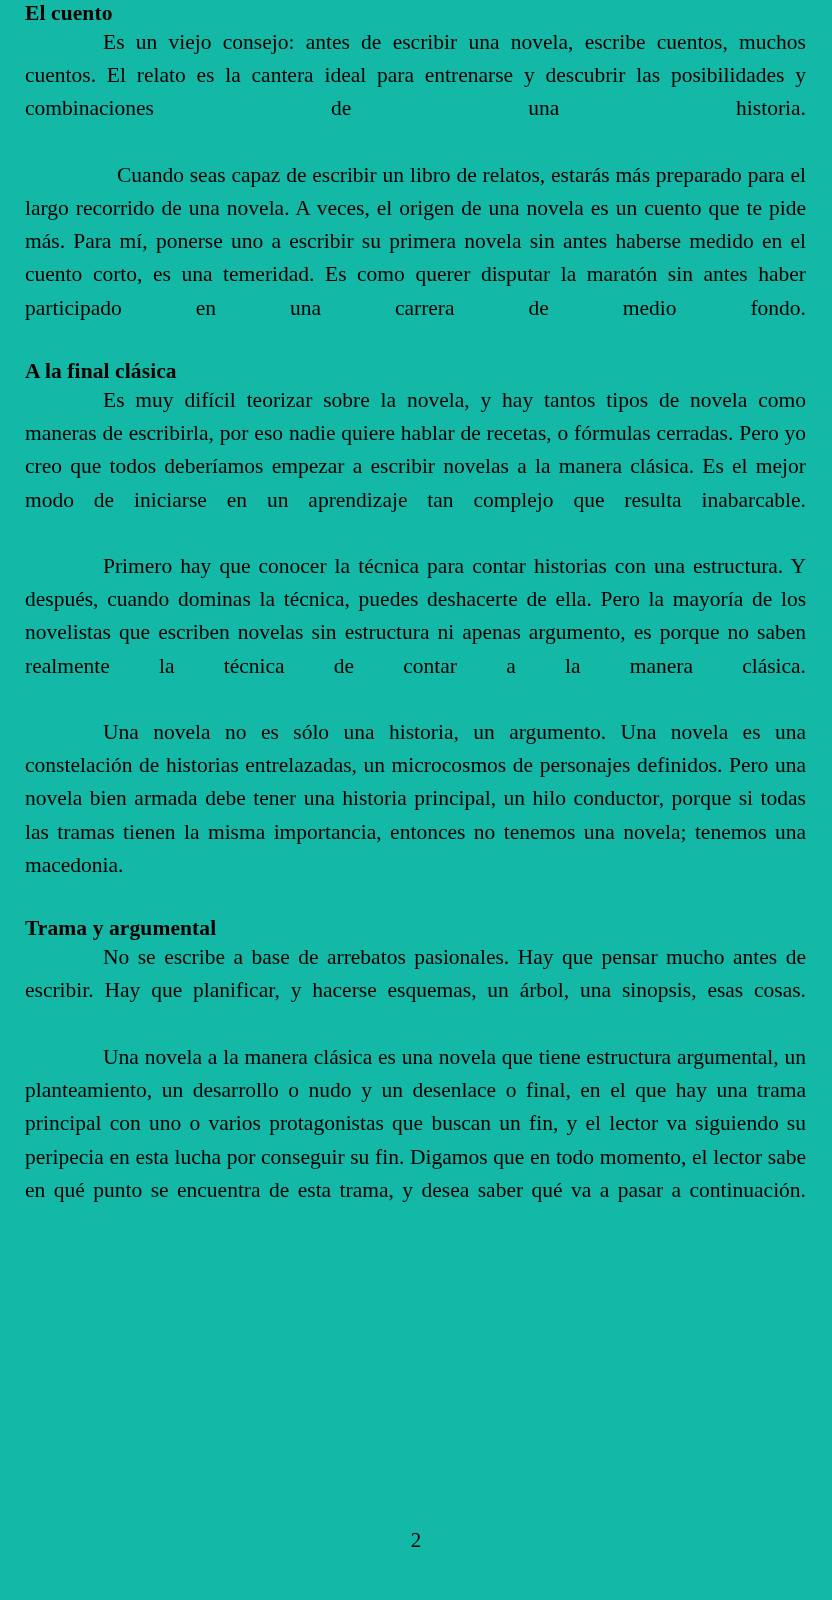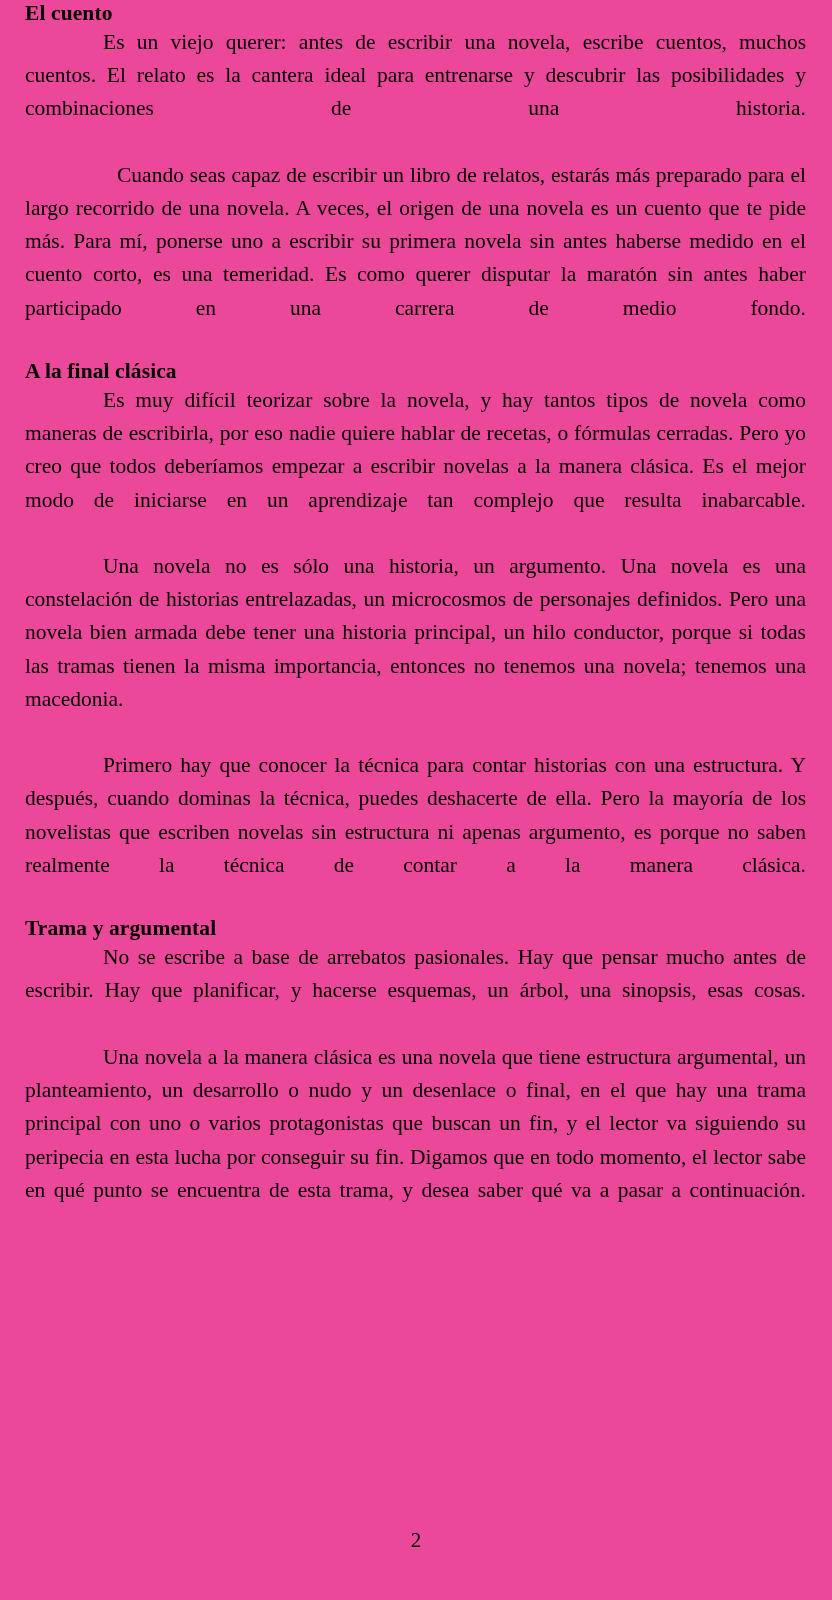--- a/index.html
+++ b/index.html
@@ -6,21 +6,21 @@
   html, body {
     margin: 0;
     padding: 0;
     background: #ffffff;
   }
   .page {
     position: relative;
     width: 832px;
     height: 1600px;
     margin: 0 auto;
-    background: #ec4899;
+    background: #14b8a6;
     box-sizing: border-box;
     overflow: hidden;
     font-family: "Liberation Serif", "DejaVu Serif", serif;
     color: #000000;
   }
   .content {
     position: absolute;
     left: 25px;
     top: 0;
     width: 781px;
@@ -74,28 +74,28 @@
     line-height: 24px;
   }
 </style>
 </head>
 <body>
 
 <div class="page">
   <div class="content">
 
     <h2 class="heading block-heading-1">El cuento</h2>
-    <p class="para block-para-first">Es un viejo querer: antes de escribir una novela, escribe cuentos, muchos cuentos. El relato es la cantera ideal para entrenarse y descubrir las posibilidades y combinaciones de una historia.</p>
+    <p class="para block-para-first">Es un viejo consejo: antes de escribir una novela, escribe cuentos, muchos cuentos. El relato es la cantera ideal para entrenarse y descubrir las posibilidades y combinaciones de una historia.</p>
     <p class="para block-para-next extra-indent"> Cuando seas capaz de escribir un libro de relatos, estarás más preparado para el largo recorrido de una novela. A veces, el origen de una novela es un cuento que te pide más. Para mí, ponerse uno a escribir su primera novela sin antes haberse medido en el cuento corto, es una temeridad. Es como querer disputar la maratón sin antes haber participado en una carrera de medio fondo.</p>
 
     <h2 class="heading block-heading-next">A la final clásica</h2>
     <p class="para block-para-first">Es muy difícil teorizar sobre la novela, y hay tantos tipos de novela como maneras de escribirla, por eso nadie quiere hablar de recetas, o fórmulas cerradas. Pero yo creo que todos deberíamos empezar a escribir novelas a la manera clásica. Es el mejor modo de iniciarse en un aprendizaje tan complejo que resulta inabarcable.</p>
 
+    <p class="para block-para-next">Primero hay que conocer la técnica para contar historias con una estructura. Y después, cuando dominas la técnica, puedes deshacerte de ella. Pero la mayoría de los novelistas que escriben novelas sin estructura ni apenas argumento, es porque no saben realmente la técnica de contar a la manera clásica.</p>
     <p class="para block-para-first">Una novela no es sólo una historia, un argumento. Una novela es una constelación de historias entrelazadas, un microcosmos de personajes definidos. Pero una novela bien armada debe tener una historia principal, un hilo conductor, porque si todas las tramas tienen la misma importancia, entonces no tenemos una novela; tenemos una macedonia.</p>
-    <p class="para block-para-next">Primero hay que conocer la técnica para contar historias con una estructura. Y después, cuando dominas la técnica, puedes deshacerte de ella. Pero la mayoría de los novelistas que escriben novelas sin estructura ni apenas argumento, es porque no saben realmente la técnica de contar a la manera clásica.</p>
 
     <h2 class="heading block-heading-next">Trama y argumental</h2>
     <p class="para block-para-first">No se escribe a base de arrebatos pasionales. Hay que pensar mucho antes de escribir. Hay que planificar, y hacerse esquemas, un árbol, una sinopsis, esas cosas.</p>
     <p class="para block-para-next">Una novela a la manera clásica es una novela que tiene estructura argumental, un planteamiento, un desarrollo o nudo y un desenlace o final, en el que hay una trama principal con uno o varios protagonistas que buscan un fin, y el lector va siguiendo su peripecia en esta lucha por conseguir su fin. Digamos que en todo momento, el lector sabe en qué punto se encuentra de esta trama, y desea saber qué va a pasar a continuación.</p>
 
   </div>
 
   <div class="pagenum">2</div>
 </div>
 

